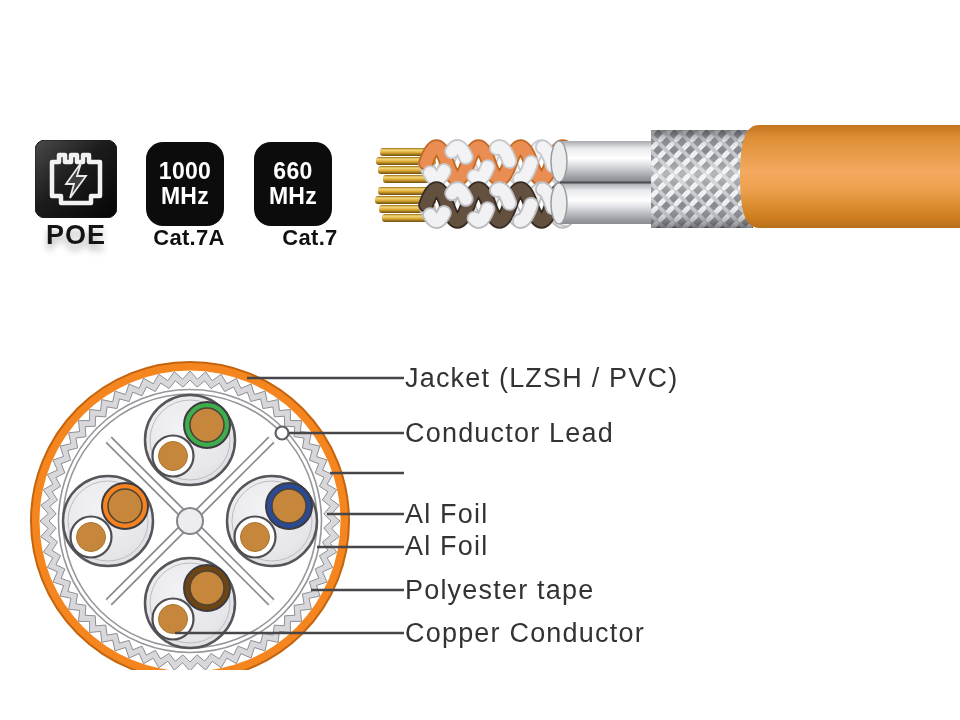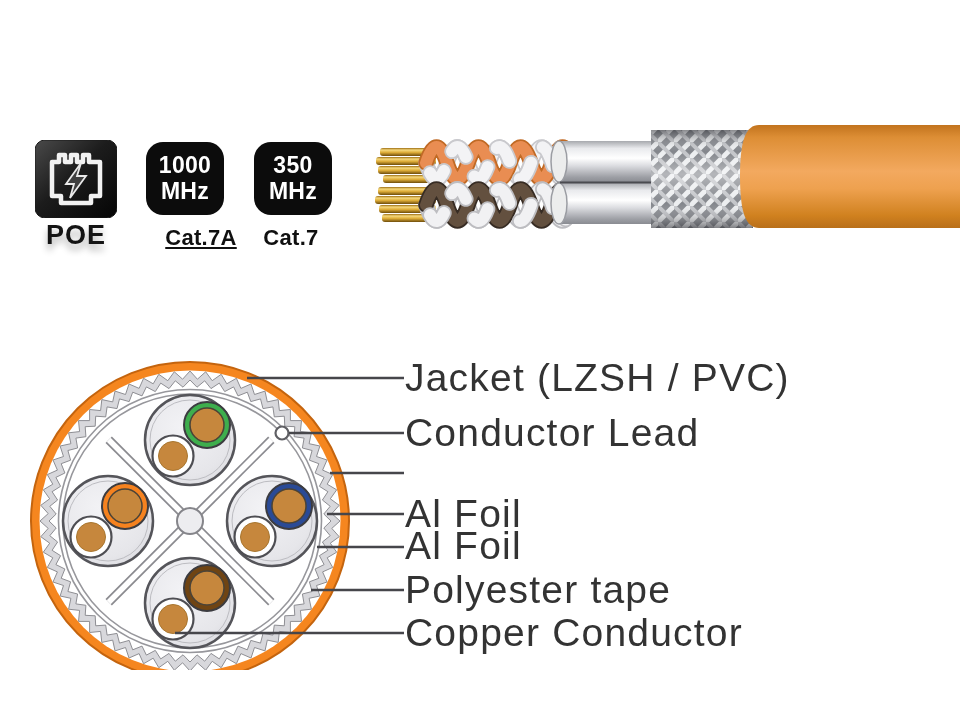--- a/index.html
+++ b/index.html
@@ -4,39 +4,39 @@
 <style>
   html,body{margin:0;padding:0;background:#fff;}
   #page{position:relative;width:960px;height:720px;background:#ffffff;overflow:hidden;
         font-family:"Liberation Sans",sans-serif;}
 
   
   .poe-icon{position:absolute;left:35px;top:140px;width:82px;height:78px;}
   .poe-label{position:absolute;left:31px;top:220px;width:90px;text-align:center;
              font-size:27px;font-weight:700;color:#141414;letter-spacing:1px;
              text-shadow:0 6px 7px rgba(0,0,0,.30);}
-  .badge{position:absolute;width:78px;height:73px;border-radius:17px;
+  .badge{position:absolute;width:78px;height:84px;border-radius:17px;
          display:flex;flex-direction:column;align-items:center;justify-content:center;
          color:#fff;font-weight:700;font-size:23px;line-height:1.1;letter-spacing:.3px;}
   .badge-1{left:146px;top:142px;}
   .badge-2{left:254px;top:142px;}
   .cat-label{position:absolute;width:78px;text-align:center;top:225px;
              font-size:22px;font-weight:700;color:#101010;letter-spacing:.3px;}
-  .cat-1{left:162px;text-decoration:underline;}
-  .cat-2{left:252px;}
+  .cat-1{left:150px;}
+  .cat-2{left:271px;}
 
   
   .cable-svg{position:absolute;left:370px;top:110px;width:590px;height:150px;}
 
   
   .section-svg{position:absolute;left:20px;top:350px;width:940px;height:320px;}
 
   
   .dlabel{position:absolute;left:405px;transform:translateY(-50%);white-space:nowrap;
-          font-size:39px;font-weight:400;color:#333;letter-spacing:1.2px;}
+          font-size:27px;font-weight:400;color:#333;letter-spacing:1.2px;}
   .dl-0{top:378px;}.dl-1{top:433px;}.dl-2{top:473px;}.dl-3{top:514px;}
   .dl-4{top:546px;}.dl-5{top:590px;}.dl-6{top:633px;}
 </style>
 </head>
 <body>
 
 <div id="page">
 
   <svg class="poe-icon" viewBox="0 0 82 78">
     <defs>
@@ -52,21 +52,21 @@
   </svg>
   <div class="poe-label">POE</div>
 
   <div class="badge badge-1" style="background: rgb(12, 12, 12);">
     <span>1000</span>
     <span>MHz</span>
   </div>
   <div class="cat-label cat-1">Cat.7A</div>
 
   <div class="badge badge-2" style="background: rgb(12, 12, 12);">
-    <span>350</span>
+    <span>660</span>
     <span>MHz</span>
   </div>
   <div class="cat-label cat-2">Cat.7</div>
 
   <svg class="cable-svg" viewBox="0 0 590 150">
     <defs>
       <linearGradient id="goldG" x1="0" y1="0" x2="0" y2="1">
         <stop offset="0" stop-color="#9c6d12"></stop>
           <stop offset=".25" stop-color="#f5d87c"></stop>
         <stop offset=".55" stop-color="#dfae3a"></stop>

